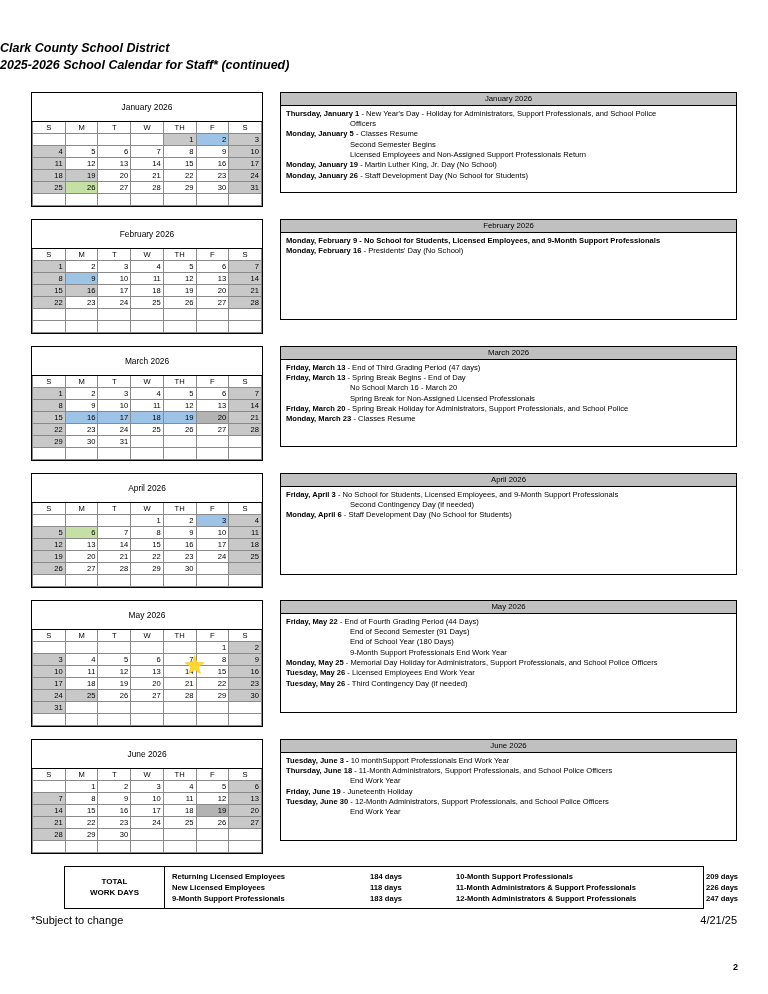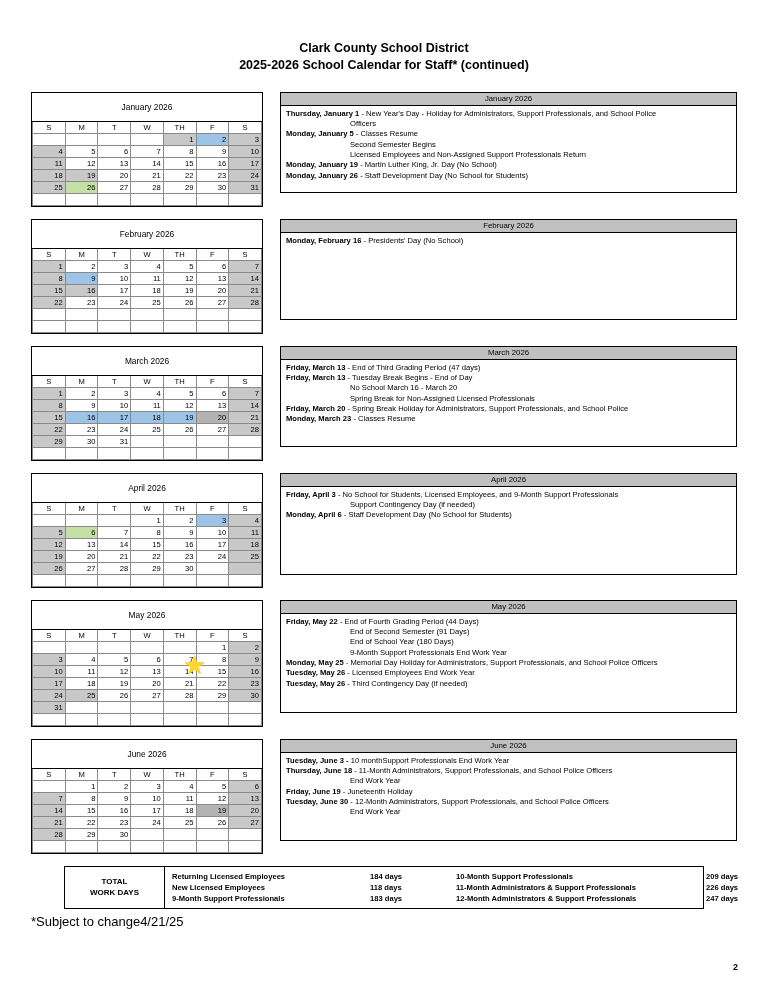--- a/index.html
+++ b/index.html
@@ -16,23 +16,23 @@
     overflow: hidden;
   }
   .page {
     position: relative;
     width: 768px;
     height: 994px;
     box-sizing: border-box;
     padding: 0;
   }
   .doc-header {
-    text-align: center;
     padding-top: 40px;
     line-height: 1.35;
+    font-style: italic;
   }
   .doc-header .line1 {
     font-size: 12.5px;
     font-weight: bold;
   }
   .doc-header .line2 {
     font-size: 12.5px;
     font-weight: bold;
   }
 
@@ -160,21 +160,22 @@
   }
   .frow .c1 { width: 205px; padding-left: 7px; box-sizing: border-box; }
   .frow .c2 { width: 86px; }
   .frow .c3 { width: 230px; }
   .frow .c4 { width: 80px; margin-left: 20px; }
 
   .subnote {
     width: 706px;
     margin: 5px auto 0 auto;
     display: flex;
-    font-size: 13px;
+    justify-content: space-between;
+    font-size: 11px;
   }
   .pagenum {
     position: absolute;
     right: 30px;
     bottom: 22px;
     font-size: 9px;
     font-weight: bold;
   }
 </style>
 </head>
@@ -343,20 +344,21 @@
                 <td class="empty">&nbsp;</td>
                 <td class="empty">&nbsp;</td>
                 <td class="empty">&nbsp;</td>
               </tr>
             </tbody>
           </table>
         </div>
         <div class="notes" style="height: 101px;">
           <div class="notes-head">February 2026</div>
           <div class="notes-body">
+            <div class="note-line allbold"><span class="">Monday, February 9 - No School for Students, Licensed Employees, and 9-Month Support Professionals</span><span></span></div>
             <div class="note-line"><span class="lbl">Monday, February 16</span><span> - Presidents' Day (No School)</span></div>
           </div>
         </div>
       </div>
       <div class="month-row" style="position: relative;">
         <div class="cal-wrap">
           <div class="cal-title">March 2026</div>
           <table class="cal">
             <thead>
               <tr>
@@ -424,21 +426,21 @@
                 <td class="empty">&nbsp;</td>
                 <td class="empty">&nbsp;</td>
               </tr>
             </tbody>
           </table>
         </div>
         <div class="notes" style="height: 101px;">
           <div class="notes-head">March 2026</div>
           <div class="notes-body">
             <div class="note-line"><span class="lbl">Friday, March 13</span><span> - End of Third Grading Period (47 days)</span></div>
-            <div class="note-line"><span class="lbl">Friday, March 13</span><span> -  Tuesday Break Begins - End of Day</span></div>
+            <div class="note-line"><span class="lbl">Friday, March 13</span><span> -  Spring Break Begins - End of Day</span></div>
             <div class="note-line ind"><span>No School March 16 - March 20</span></div>
             <div class="note-line ind"><span>Spring Break for Non-Assigned Licensed Professionals</span></div>
             <div class="note-line"><span class="lbl">Friday, March 20</span><span> - Spring Break Holiday for Administrators, Support Professionals, and School Police</span></div>
             <div class="note-line"><span class="lbl">Monday, March 23</span><span> - Classes Resume</span></div>
           </div>
         </div>
       </div>
       <div class="month-row" style="position: relative;">
         <div class="cal-wrap">
           <div class="cal-title">April 2026</div>
@@ -509,21 +511,21 @@
                 <td class="empty">&nbsp;</td>
                 <td class="empty">&nbsp;</td>
               </tr>
             </tbody>
           </table>
         </div>
         <div class="notes" style="height: 102px;">
           <div class="notes-head">April 2026</div>
           <div class="notes-body">
             <div class="note-line"><span class="lbl">Friday, April 3</span><span> - No School for Students, Licensed Employees, and 9-Month Support Professionals</span></div>
-            <div class="note-line ind"><span>Support Contingency Day (if needed)</span></div>
+            <div class="note-line ind"><span>Second Contingency Day (if needed)</span></div>
             <div class="note-line"><span class="lbl">Monday, April 6</span><span> - Staff Development Day (No School for Students)</span></div>
           </div>
         </div>
       </div>
       <div class="month-row" style="position: relative;">
         <div class="cal-wrap">
           <div class="cal-title">May 2026</div>
           <table class="cal">
             <thead>
               <tr>

